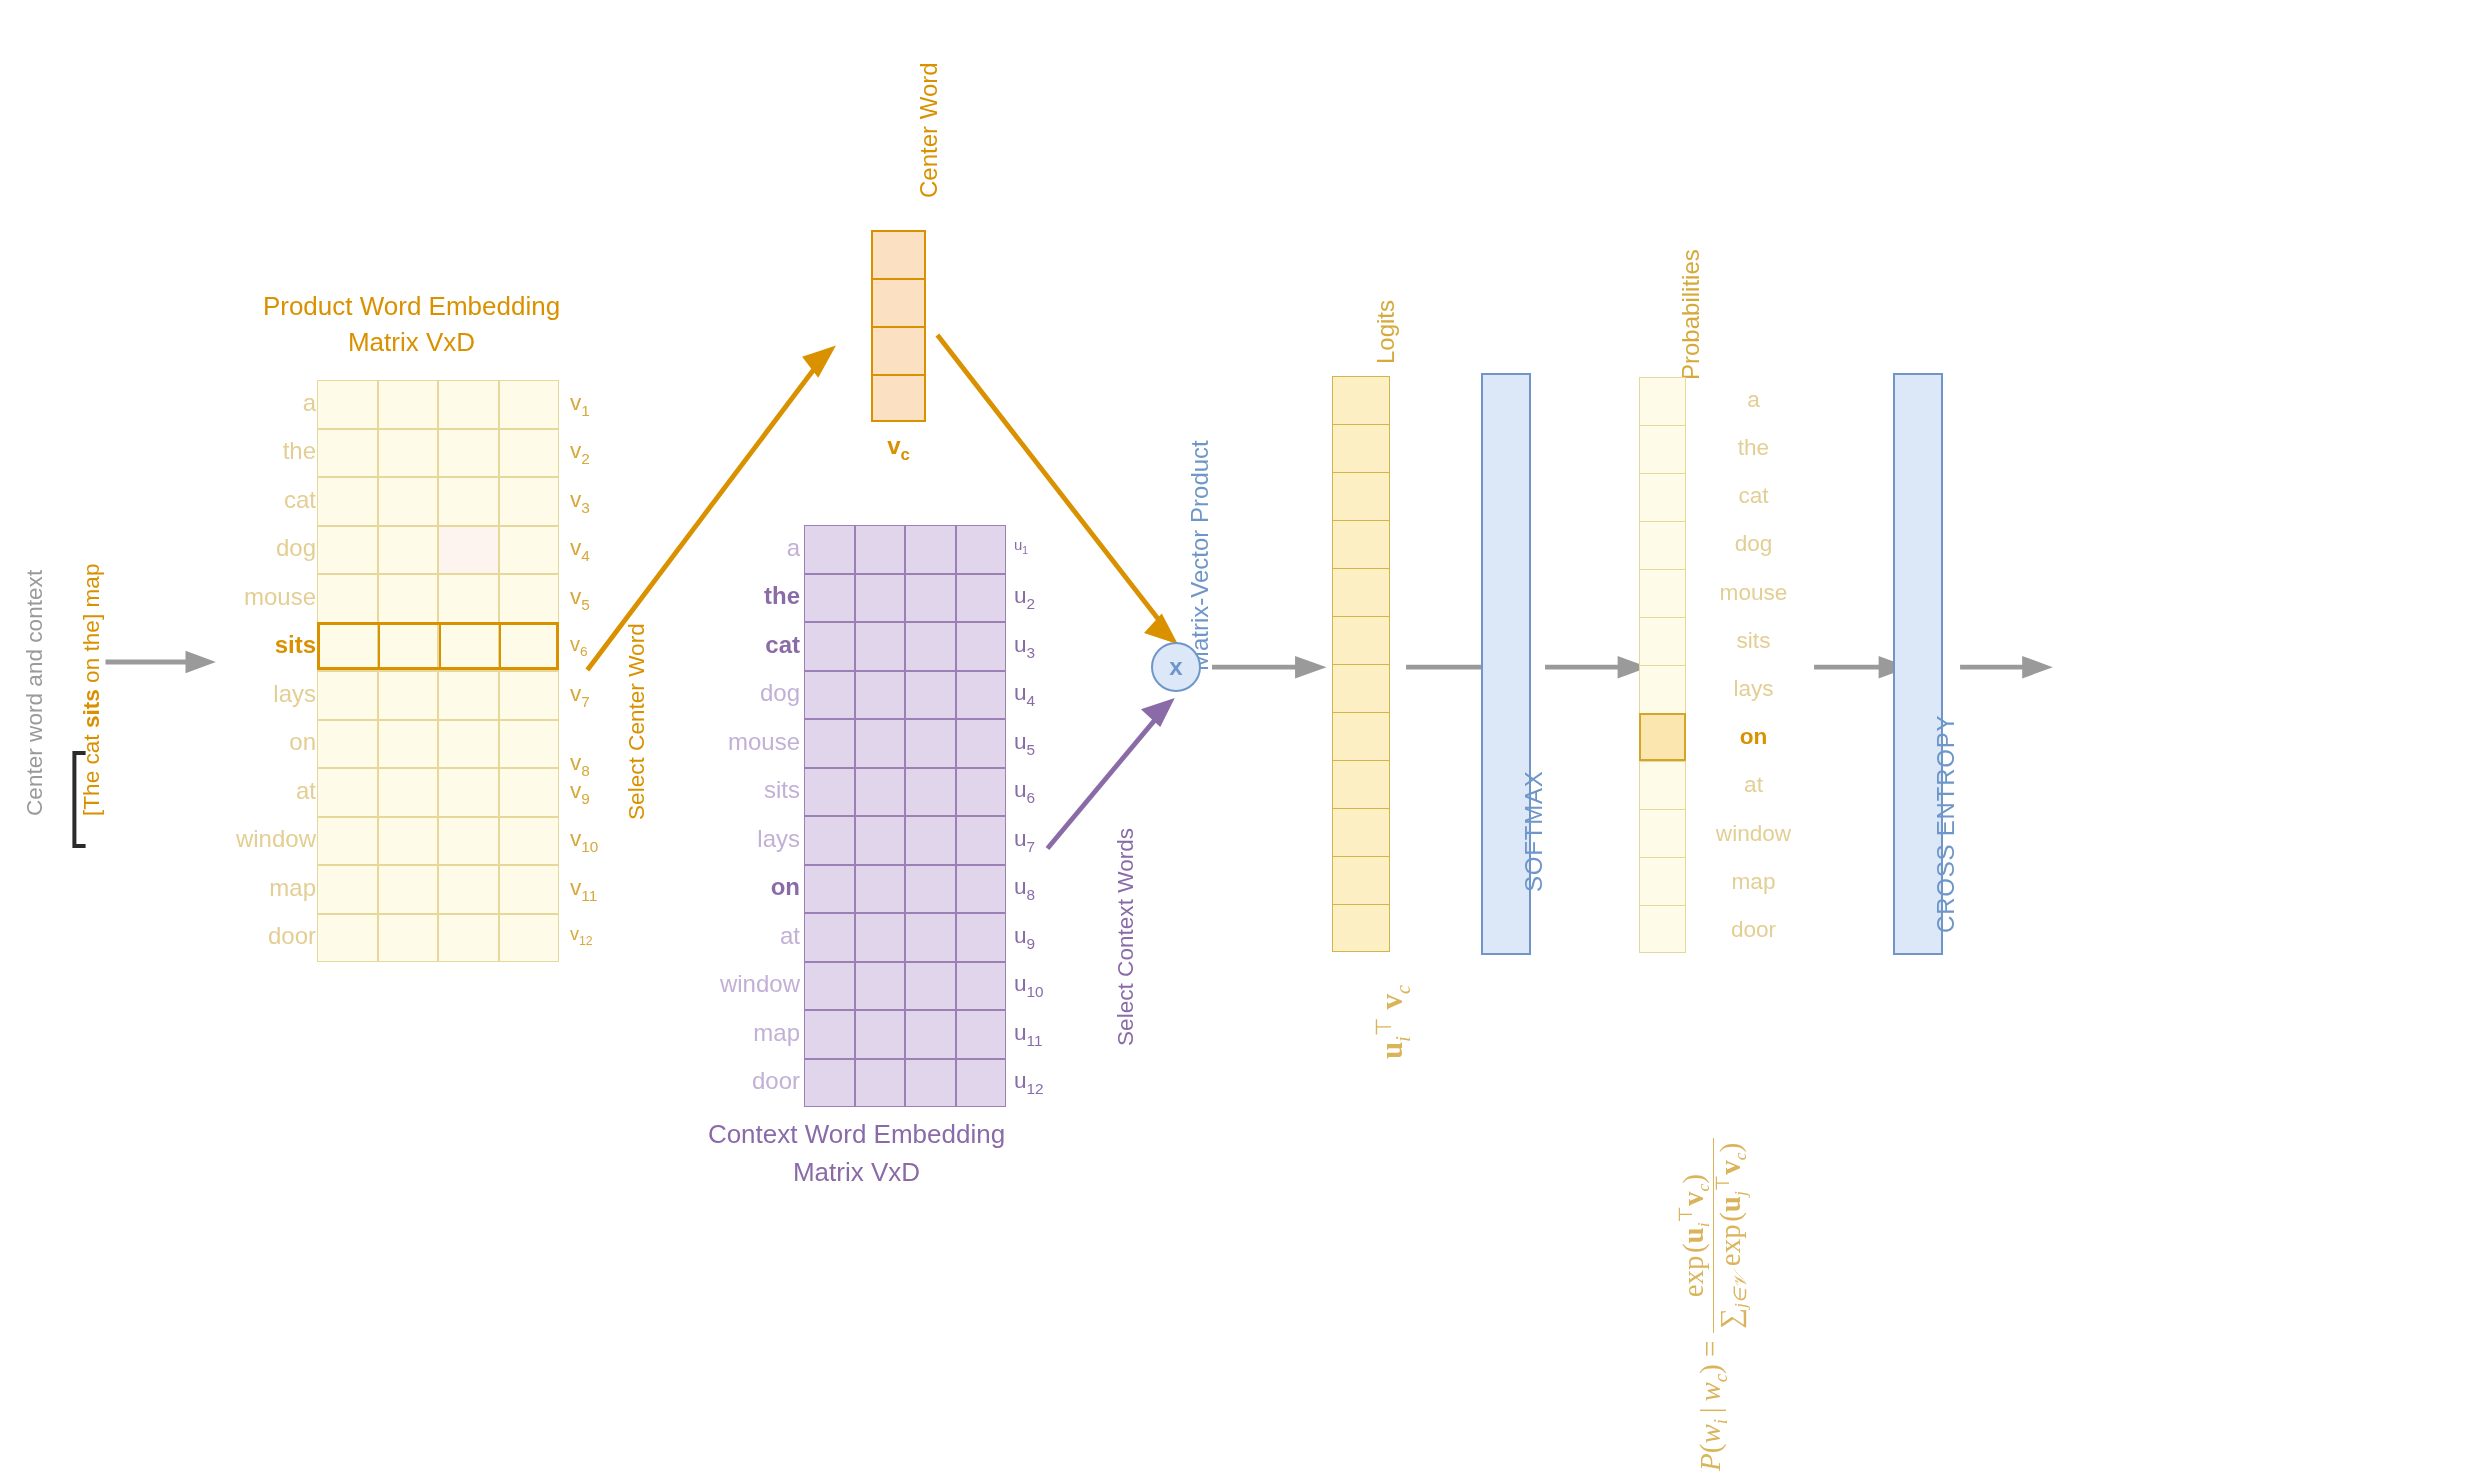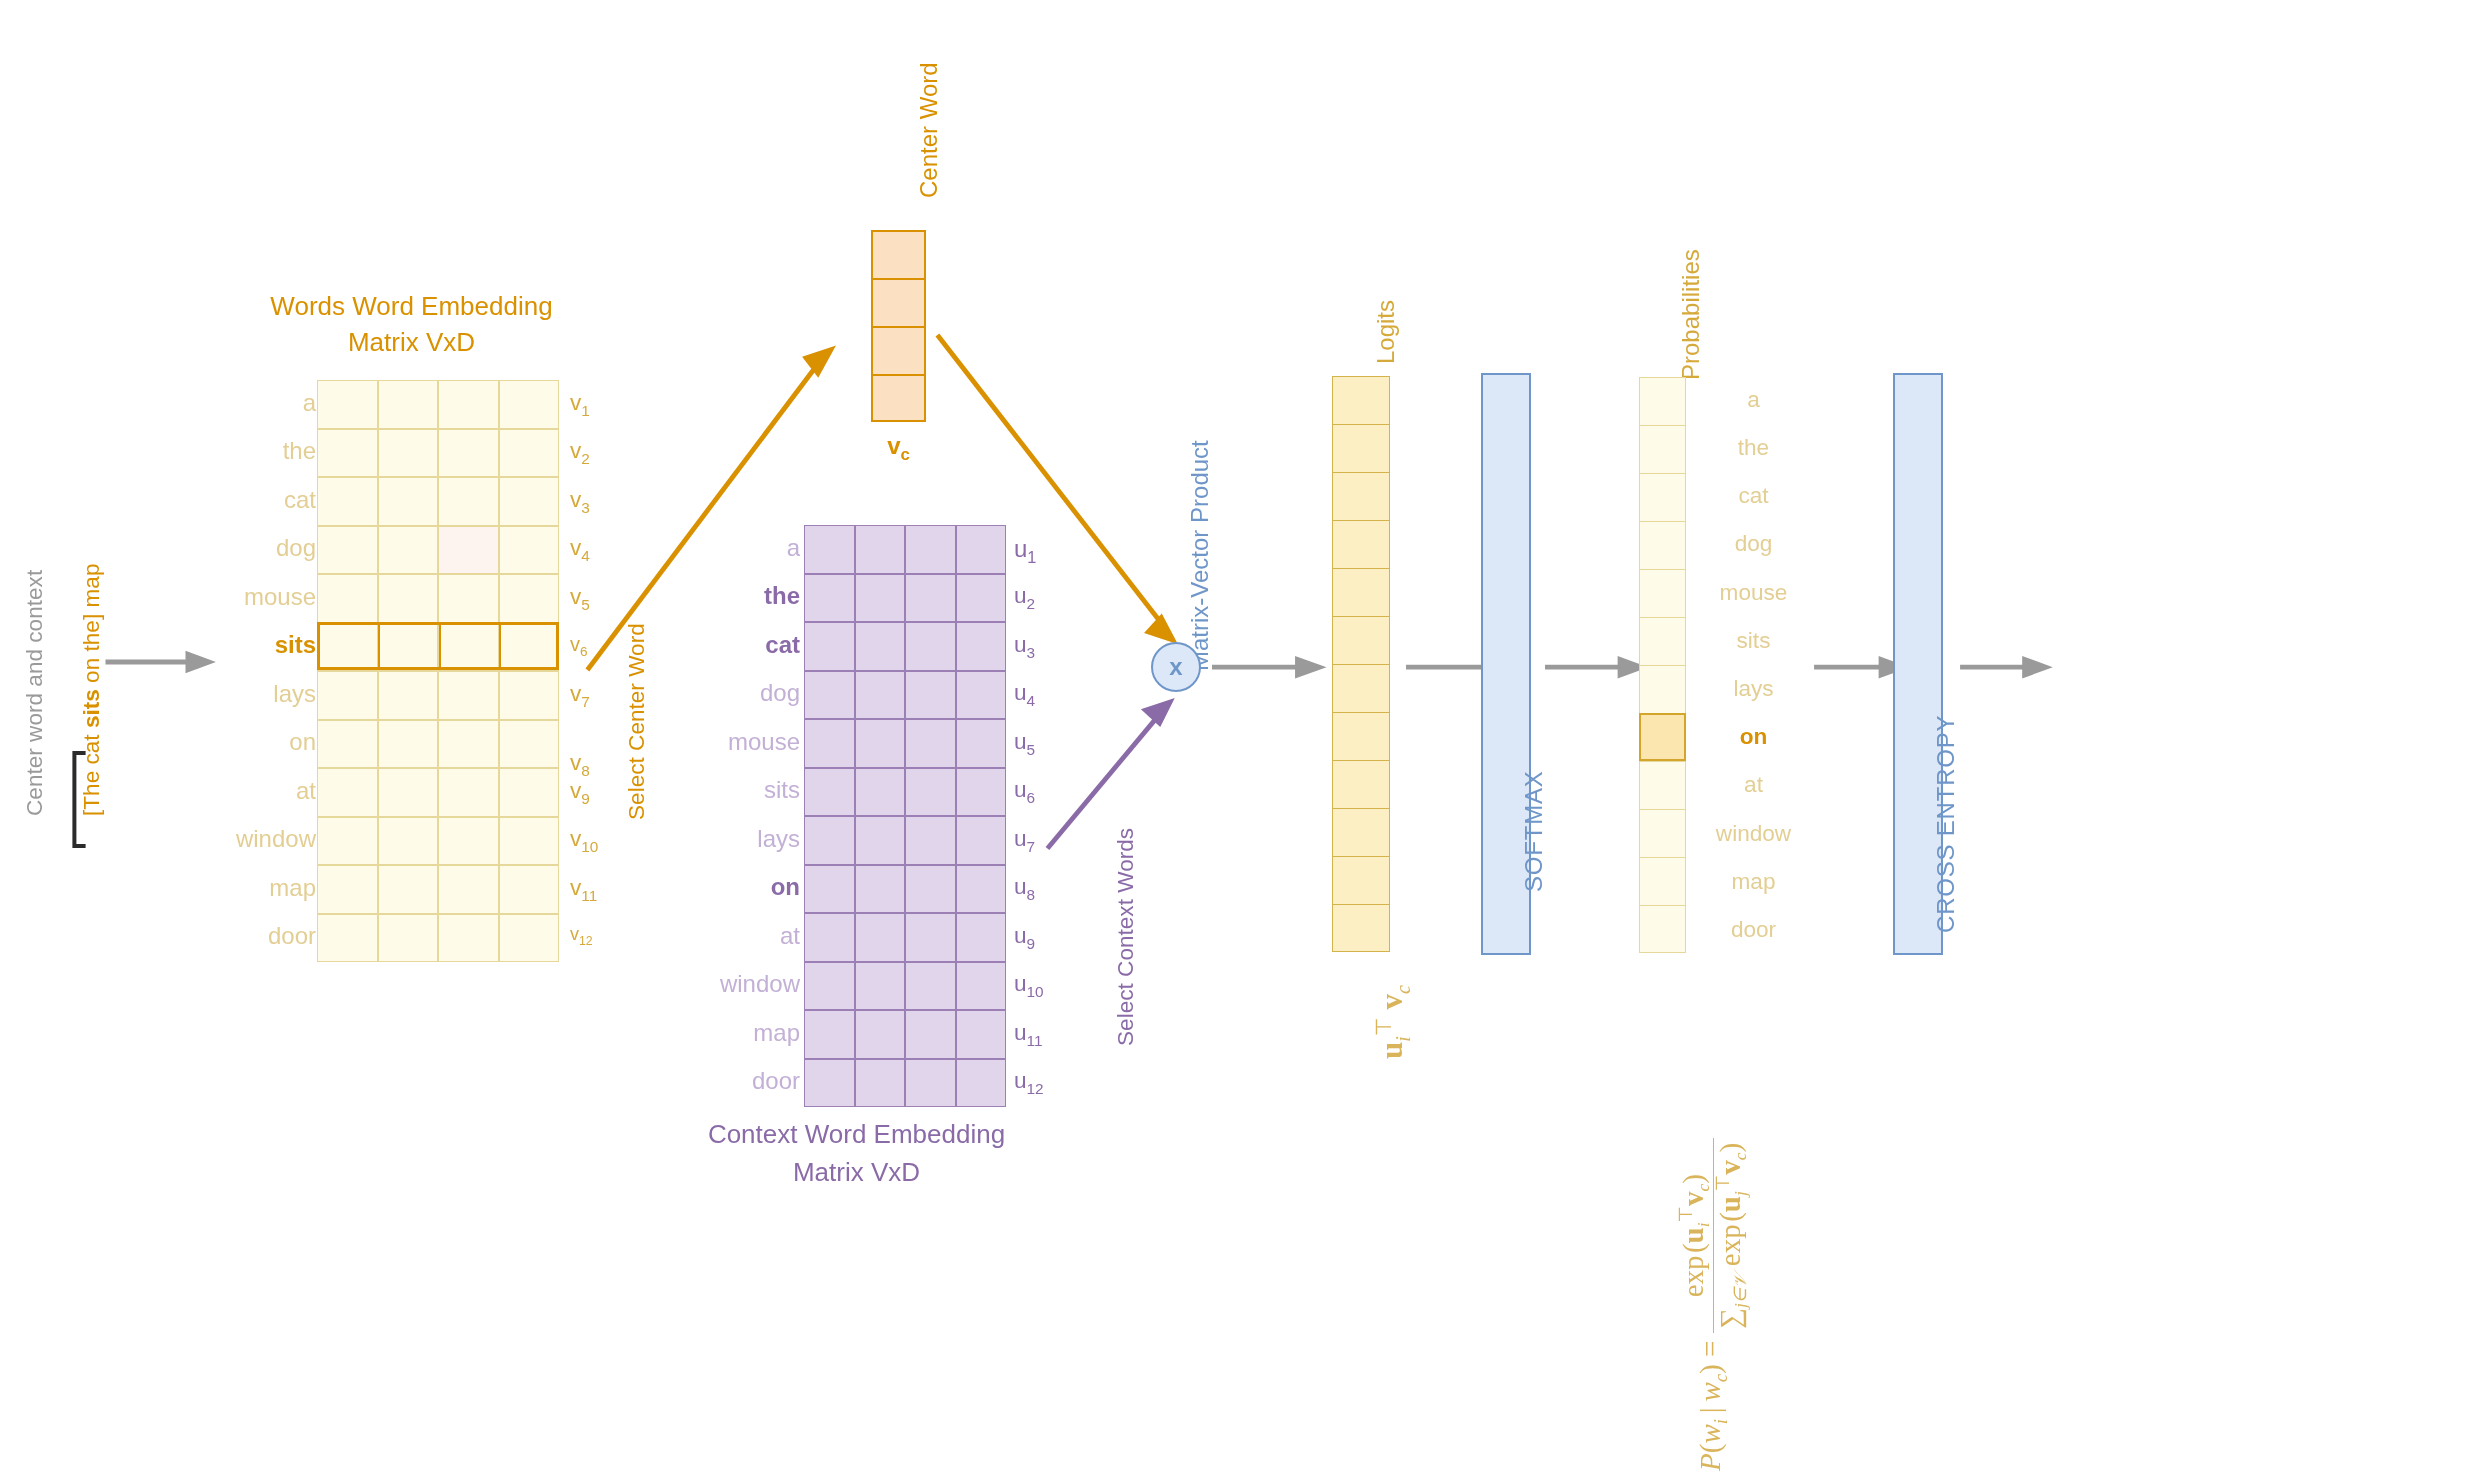--- a/index.html
+++ b/index.html
@@ -179,21 +179,21 @@
     <svg width="24" height="97" viewBox="0 0 30 120">
       <path d="M 22 2 L 8 2 L 8 118 L 22 118" fill="none" stroke="#2b2b2b" stroke-width="5"></path>
     </svg>
   </div>
 
   <svg class="abs" style="left:105px; top:638px;" width="113" height="48" viewBox="0 0 140 60">
     <line x1="0" y1="30" x2="105" y2="30" stroke="#9A9A9A" stroke-width="6"></line>
     <polygon points="100,16 138,30 100,44" fill="#9A9A9A"></polygon>
   </svg>
 
-  <div class="abs c-gold-dark" style="left:242px; top:291px; width:339px; text-align:center; font-size:26px;">Words Word Embedding</div>
+  <div class="abs c-gold-dark" style="left:242px; top:291px; width:339px; text-align:center; font-size:26px;">Product Word Embedding</div>
   <div class="abs c-gold-dark" style="left:242px; top:327px; width:339px; text-align:center; font-size:26px;">Matrix VxD</div>
 
   <div class="wordlist" id="center-words" style="left:162px; top:380px; width:154px; height:582px;">
       <div class="w c-gold-pale" style="top: 11px; font-size: 24px;">a</div>
       <div class="w c-gold-pale" style="top: 59px; font-size: 24px;">the</div>
       <div class="w c-gold-pale" style="top: 108px; font-size: 24px;">cat</div>
       <div class="w c-gold-pale" style="top: 156px; font-size: 24px;">dog</div>
       <div class="w c-gold-pale" style="top: 205px; font-size: 24px;">mouse</div>
       <div class="w bold c-gold-dark" style="top: 253px; font-size: 24px;">sits</div>
       <div class="w c-gold-pale" style="top: 302px; font-size: 24px;">lays</div>
@@ -362,21 +362,21 @@
       <div class="cell"></div>
       <div class="cell"></div>
       <div class="cell"></div>
       <div class="cell"></div>
       <div class="cell"></div>
       <div class="cell"></div>
       <div class="cell"></div>
     </div>
 
   <div class="idxlist" id="context-indices" style="left:1014px; top:525px; width:97px; height:582px;">
-      <div class="ix c-purple" style="top: 11.8px; font-size: 24px;">u<sub>1</sub></div>
+      <div class="ix c-purple" style="top: 11.8px; font-size: 15px;">u<sub>1</sub></div>
       <div class="ix c-purple" style="top: 60px; font-size: 22.6px;">u<sub>2</sub></div>
       <div class="ix c-purple" style="top: 109px; font-size: 22.6px;">u<sub>3</sub></div>
       <div class="ix c-purple" style="top: 157px; font-size: 22.6px;">u<sub>4</sub></div>
       <div class="ix c-purple" style="top: 206px; font-size: 22.6px;">u<sub>5</sub></div>
       <div class="ix c-purple" style="top: 254px; font-size: 22.6px;">u<sub>6</sub></div>
       <div class="ix c-purple" style="top: 303px; font-size: 22.6px; text-align: center;">u<sub>7</sub></div>
       <div class="ix c-purple" style="top: 351px; font-size: 22.6px;">u<sub>8</sub></div>
       <div class="ix c-purple" style="top: 400px; font-size: 22.6px;">u<sub>9</sub></div>
       <div class="ix c-purple" style="top: 448px; font-size: 22.6px;">u<sub>10</sub></div>
       <div class="ix c-purple" style="top: 497px; font-size: 22.6px;">u<sub>11</sub></div>

